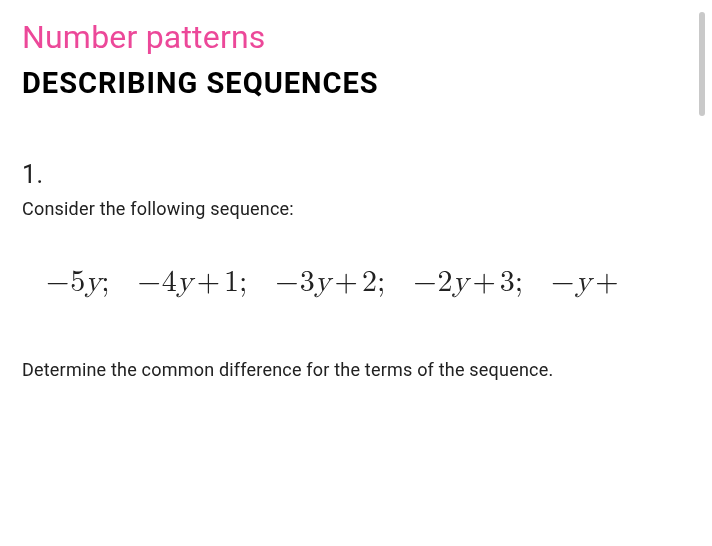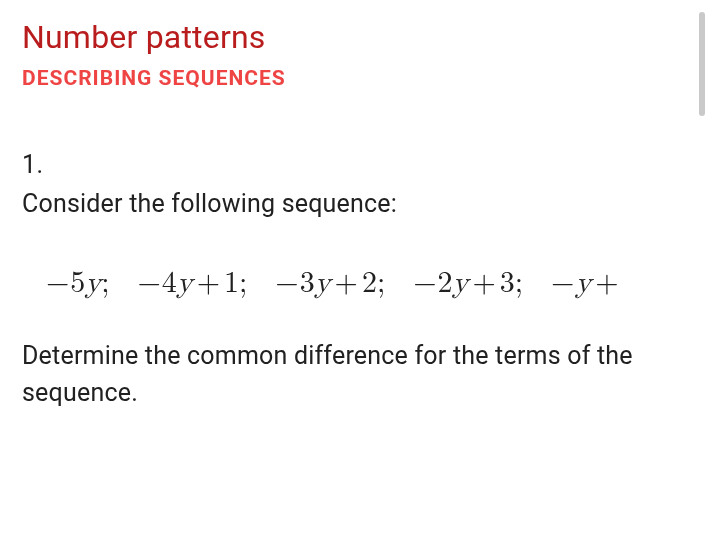--- a/index.html
+++ b/index.html
@@ -14,45 +14,45 @@
     position: relative;
   }
   .page {
     box-sizing: border-box;
     padding: 18px 0 0 22px;
     width: 690px;
   }
   .title {
     font-size: 32px;
     font-weight: 400;
-    color: #b91c1c;
+    color: #ec4899;
     margin: 0 0 10px 0;
     letter-spacing: 0.2px;
   }
   .subtitle {
-    font-size: 21px;
+    font-size: 29px;
     font-weight: 700;
     letter-spacing: 1px;
-    color: #ef4444;
+    color: #000000;
     margin: 0 0 60px 0;
   }
   .qnum {
     font-size: 25px;
     font-weight: 400;
     margin: 0 0 6px 0;
     letter-spacing: 0.5px;
   }
   .prompt, .after {
-    font-size: 25px;
+    font-size: 18px;
     font-weight: 400;
     line-height: 1.5;
     letter-spacing: 0.2px;
   }
   .prompt { margin: 0 0 42px 0; }
-  .after  { margin: 36px 0 0 0; }
+  .after  { margin: 56px 0 0 0; }
   .sequence {
     font-family: "Latin Modern Math", "STIX Two Math", "Cambria Math", Georgia, serif;
     font-size: 30px;
     white-space: nowrap;
     margin-left: 20px;
   }
   .sequence .v { font-style: italic; }
   .sequence .op, .sequence .num, .sequence .sep { font-style: normal; }
   .sequence .op { margin: 0 4px; }
   .sequence .sep { margin-right: 14px; }

